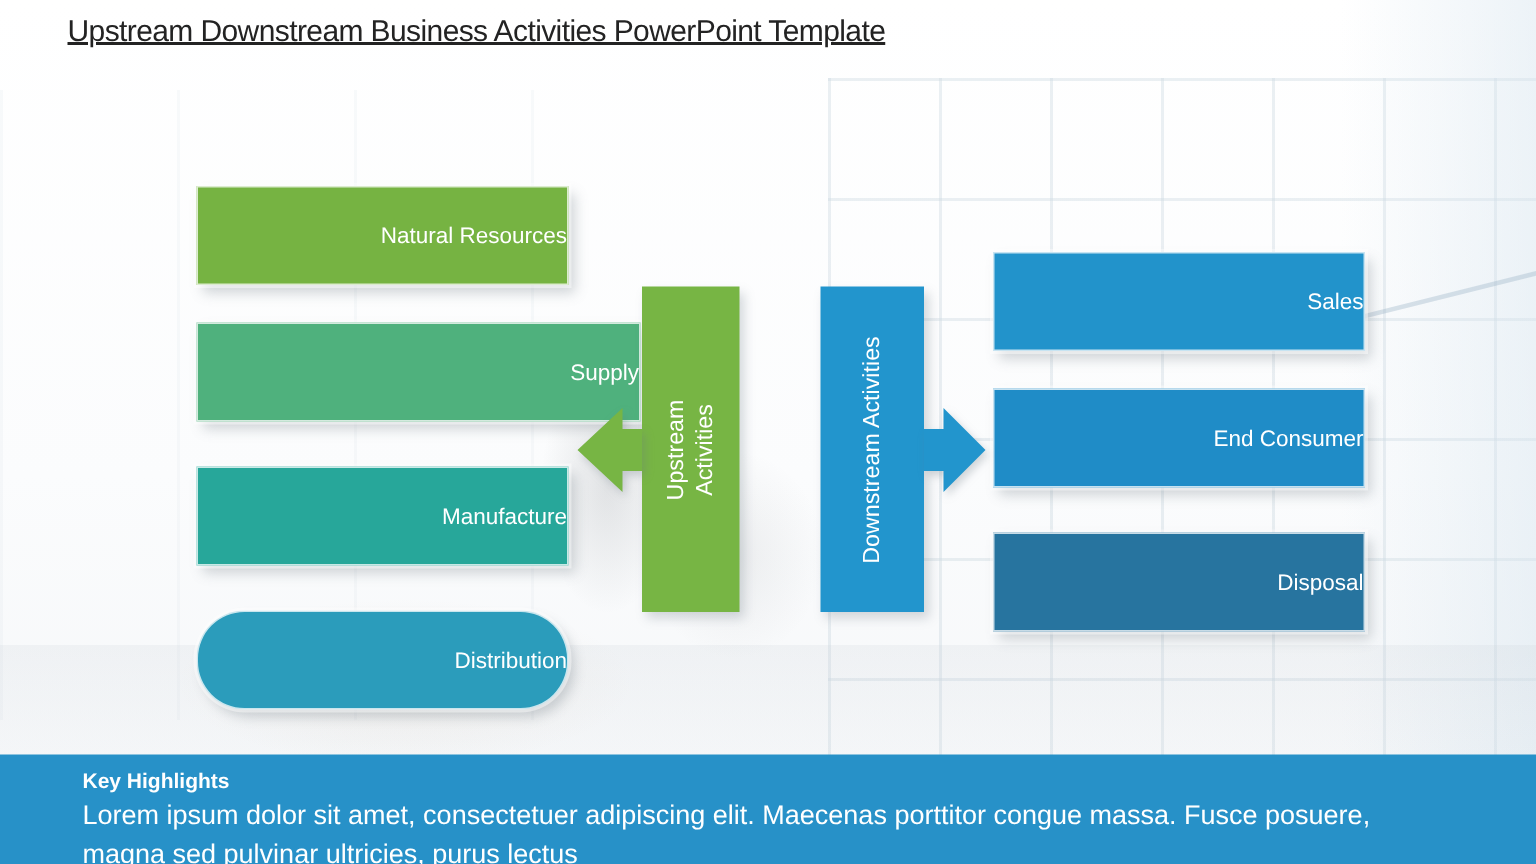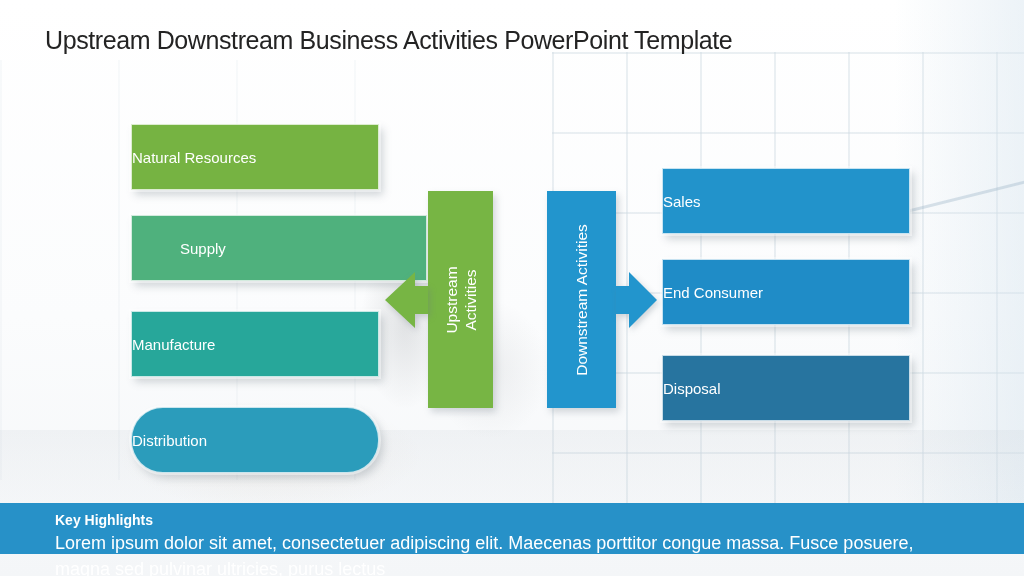--- a/index.html
+++ b/index.html
@@ -44,28 +44,29 @@
   .bg-band{
     position:absolute;left:0;top:430px;width:1024px;height:74px;
     background:linear-gradient(180deg,rgba(198,205,212,0.18),rgba(198,205,212,0.04));
   }
   .bg-right-tint{
     position:absolute;right:0;top:0;width:130px;height:504px;
     background:linear-gradient(90deg,rgba(214,228,238,0) 0%,rgba(214,228,238,0.45) 100%);
   }
   
   .title{
-    position:absolute;left:45px;top:26px;margin:0;
-    font-size:25px;font-weight:500;letter-spacing:-0.4px;color:#232323;
+    position:absolute;left:45px;top:10px;margin:0;
+    font-size:20px;font-weight:500;letter-spacing:-0.4px;color:#232323;
     white-space:nowrap;
+    text-decoration:underline;
   }
   
   .box{
     position:absolute;width:246px;height:64px;
-    display:flex;align-items:center;justify-content:flex-start;
+    display:flex;align-items:center;justify-content:flex-end;
     color:#ffffff;font-size:15px;text-align:center;
     border:1px solid rgba(255,255,255,0.75);
     box-shadow:0 0 0 2px rgba(255,255,255,0.45),4px 5px 8px rgba(105,118,130,0.30);
   }
   .col-left{left:131px;}
   .col-right{left:662px;margin-top:44px;}
   .r0{top:124px;}
   .r1{top:215px;}
   .r2{top:311px;}
   .r3{top:407px;border-radius:32px;}
@@ -82,21 +83,21 @@
     color:#ffffff;font-size:15.5px;line-height:1.25;text-align:center;
     white-space:normal;
   }
   .vlabel-wrap{width:104px;}
   .vlabel-long{width:215px;white-space:nowrap;}
   .arrow{position:absolute;overflow:visible;filter:drop-shadow(2px 3px 3px rgba(105,118,130,0.3));}
   .arrow-left{left:385px;top:270px;}
   .arrow-right{left:616px;top:270px;}
   
   .footer{
-    position:absolute;left:0;top:503px;width:1024px;height:51px;
+    position:absolute;left:0;top:503px;width:1024px;height:73px;
     color:#ffffff;box-sizing:border-box;padding:9px 0 0 55px;
   }
   .footer-heading{font-size:14px;font-weight:bold;margin-bottom:3px;}
   .footer-body{font-size:18px;line-height:1.42;max-width:885px;}
 </style>
 </head>
 <body>
 
 <div class="slide">
 

